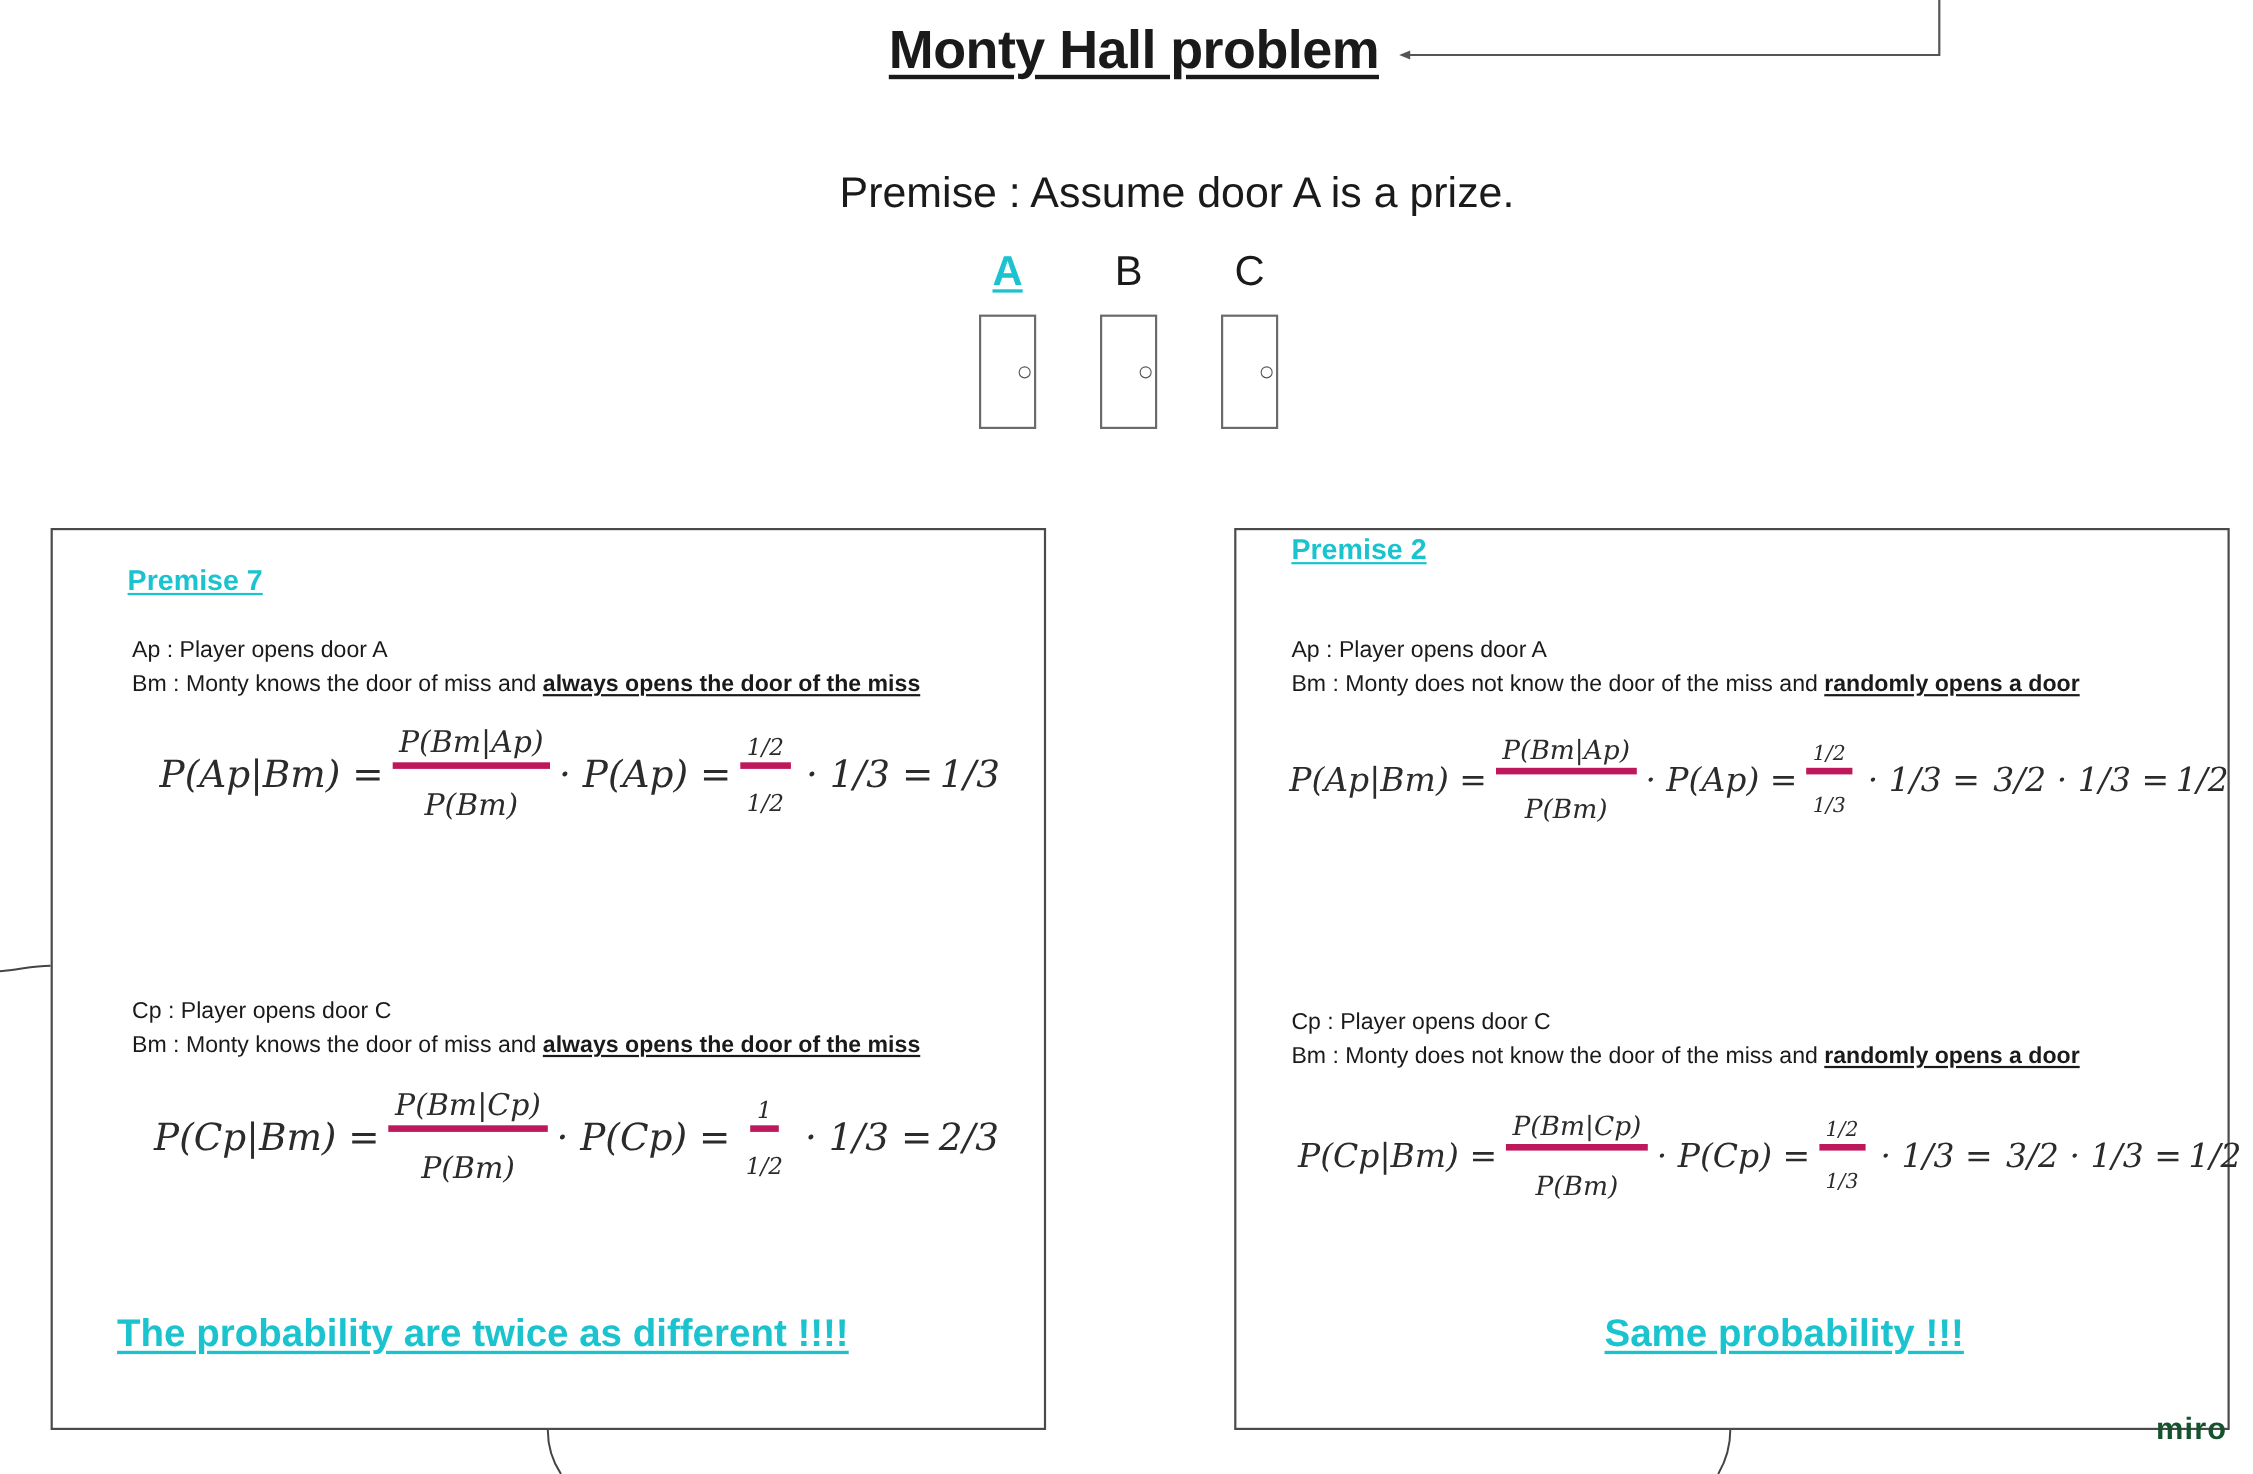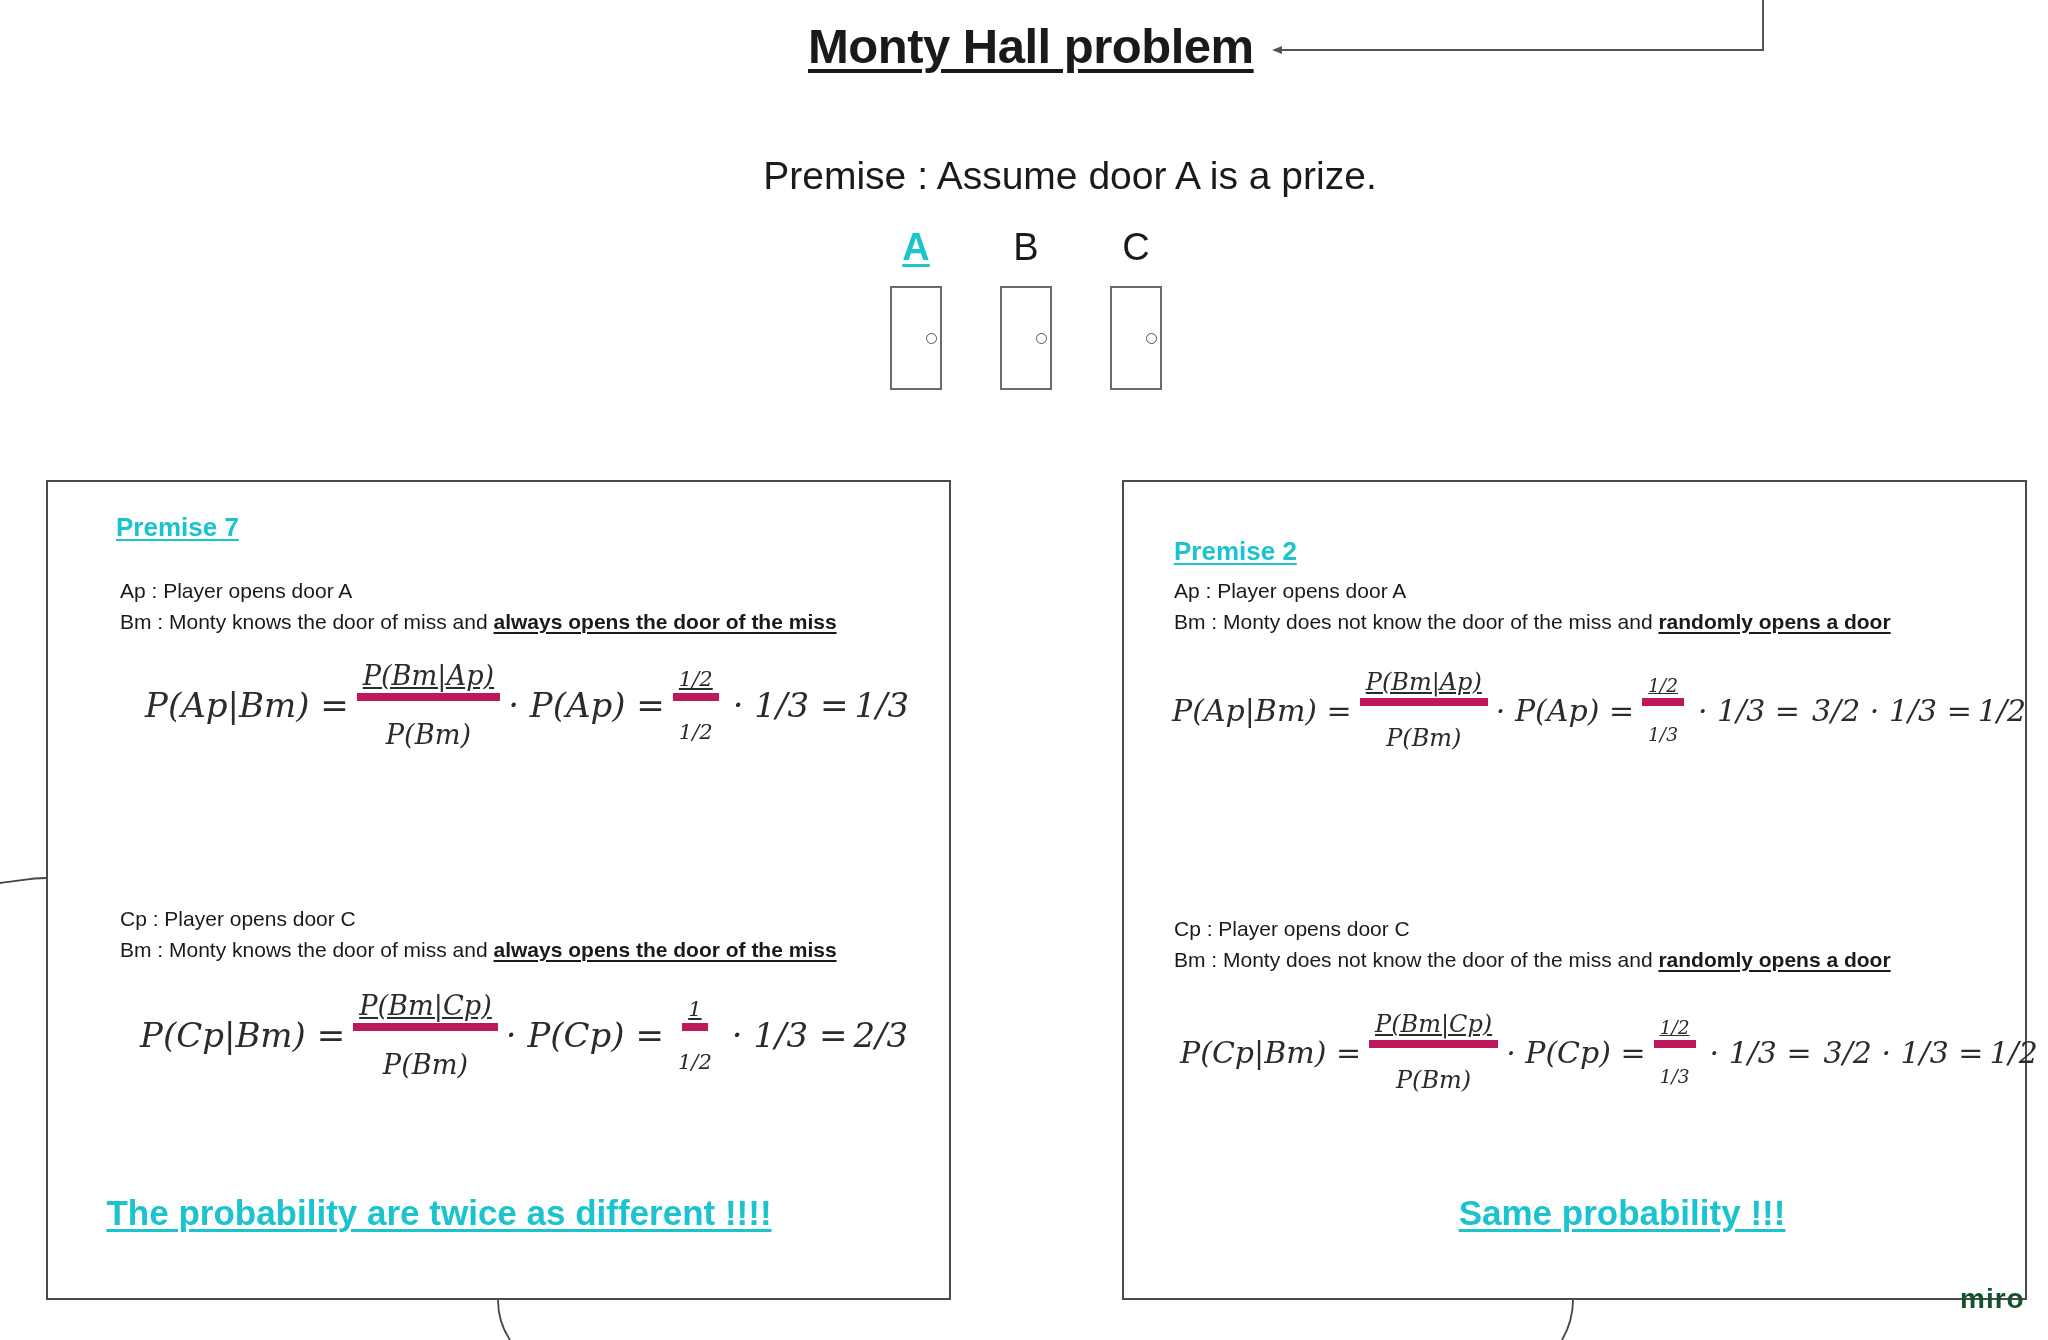--- a/index.html
+++ b/index.html
@@ -10,21 +10,21 @@
   .door-label { font-size:38px; width:60px; text-align:center; top:226px; }
   .door-label.prize { color:#1bc3cf; font-weight:bold; text-decoration:underline; text-decoration-thickness:3px; text-underline-offset:4px; }
   .door { width:52px; height:104px; border:2px solid #6b6b6b; top:286px; box-sizing:border-box; }
   .knob { position:absolute; right:3px; top:45px; width:11px; height:11px; border:1.5px solid #555; border-radius:50%; box-sizing:border-box; }
   .panel { border:2px solid #4a4a4a; box-sizing:border-box; top:480px; height:820px; width:905px; background:transparent; }
   .panel-heading { color:#1bc3cf; font-weight:bold; font-size:26px; text-decoration:underline; text-decoration-thickness:2px; text-underline-offset:3px; white-space:nowrap; }
   .def { font-size:21px; white-space:nowrap; line-height:31px; }
   .def b { text-decoration:underline; text-decoration-thickness:2px; text-underline-offset:3px; }
   .formula { font-family:"DejaVu Serif",serif; color:#2b2b2b; font-size:34px; white-space:nowrap; display:flex; align-items:center; font-style:italic;text-align:right; }
   .frac { display:inline-flex; flex-direction:column; align-items:center; margin:0 8px; font-size:0.8em; }
-  .frac .num { padding:0 6px 2px; border-bottom:8px solid #be185d;text-decoration:underline; }
+  .frac .num { padding:0 6px 2px; border-bottom:6px solid #be185d; }
   .frac .den { padding:18px 6px 0; }
   .frac.small { font-size:0.62em; }
   .op { margin:0 6px; }
   .conclusion { color:#1bc3cf; font-weight:bold; font-size:35px; text-decoration:underline; text-decoration-thickness:3px; text-underline-offset:4px; white-space:nowrap; text-align:center; }
   .watermark { color:#14532d; font-size:28px; font-weight:bold; letter-spacing:1px; }
   svg.lines { position:absolute; left:0; top:0; }
 </style>
 </head>
 <body>
 
@@ -93,21 +93,21 @@
       <span class="num">1</span>
       <span class="den">1/2</span>
     </span>
   <span class="op">· 1/3 =</span>
   <span>2/3</span>
 </div>
 
 <div class="abs conclusion" style="left:46px; width:786px; top:1193px;">The probability are twice as different !!!!</div>
 
 <div class="abs panel" style="left:1122px;"></div>
-<div class="abs panel-heading" style="left:1174px; top:536px;">Premise 2</div>
+<div class="abs panel-heading" style="left:1174px; top:484px;">Premise 2</div>
 
 <div class="abs def" style="left:1174px; top:575px;">Ap : Player opens door A</div>
 <div class="abs def" style="left:1174px; top:606px;">
   <span>Bm : Monty does not know the door of the miss and </span><b>randomly opens a door</b>
 </div>
 
 <div class="abs formula" style="left:1172px; top:668px; font-size:30px;">
   <span>P(Ap|Bm) =</span>
   <span class="frac">
       <span class="num">P(Bm|Ap)</span>

